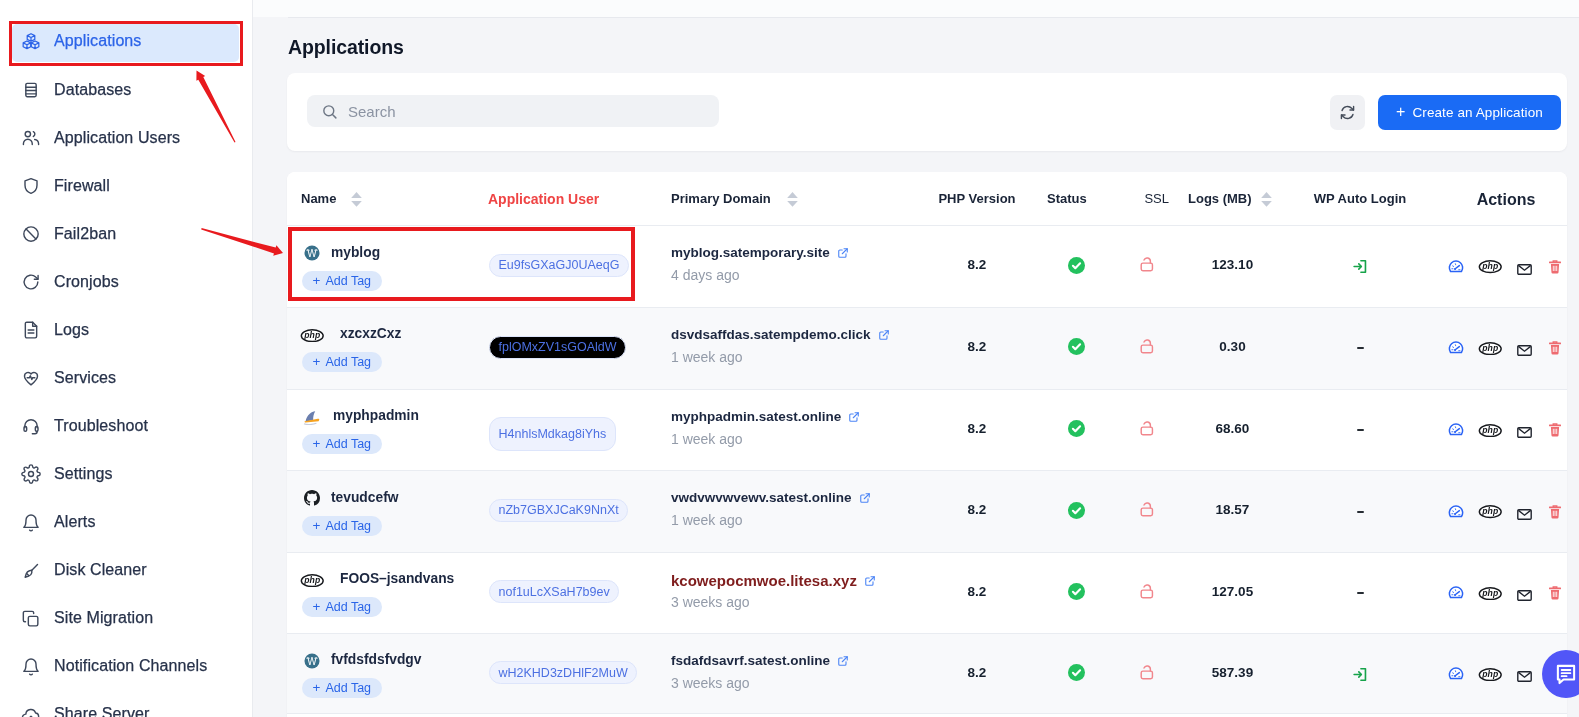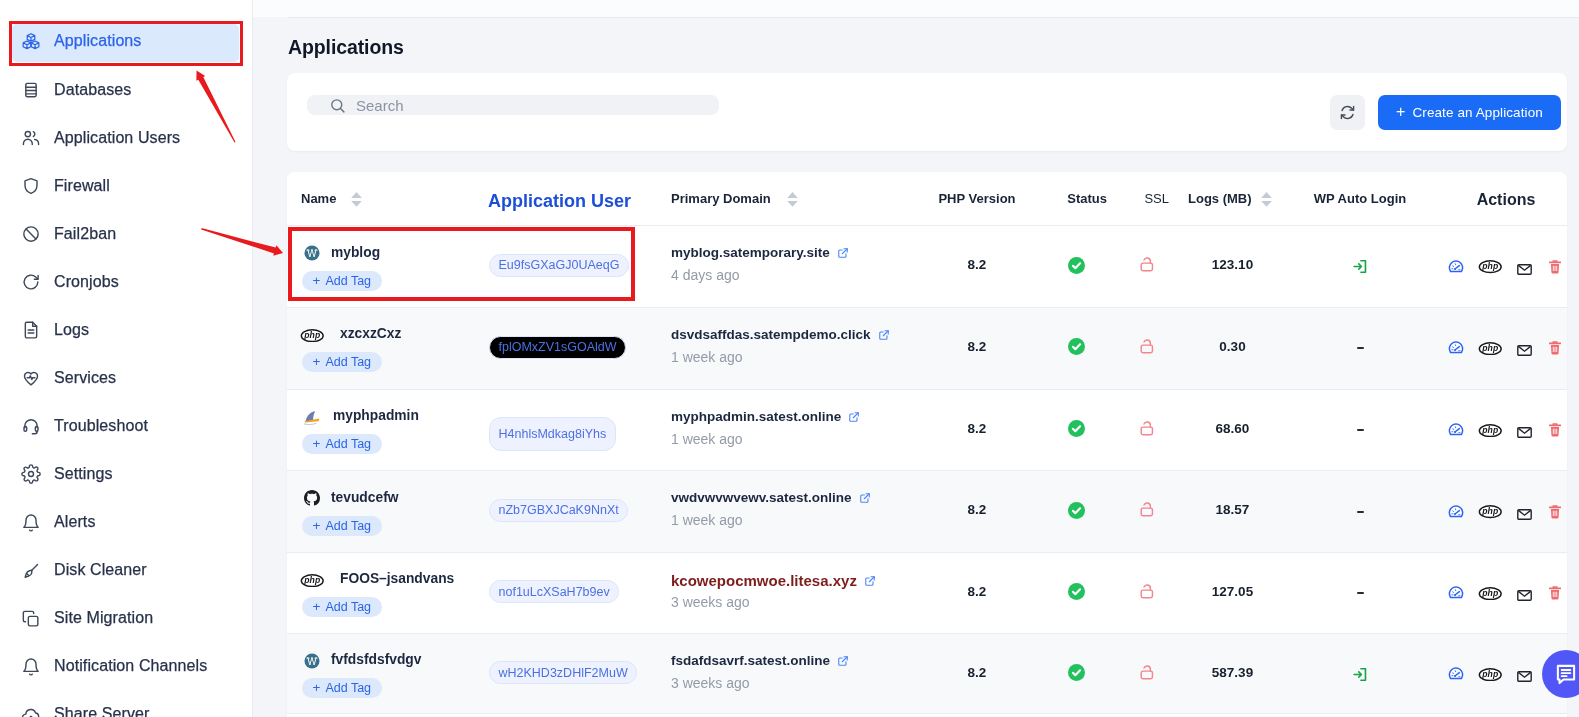--- a/index.html
+++ b/index.html
@@ -1,19 +1,19 @@
 <!DOCTYPE html>
 <html><head><meta charset="utf-8"><style>*{margin:0;padding:0;box-sizing:border-box}body{font-family:"Liberation Sans",sans-serif;background:#fff}#app{position:relative;width:1579px;height:717px;overflow:hidden;background:#f4f5f8}.abs{position:absolute}</style></head><body>
 <div id="app">
     <div class="abs" style="left:253px;top:0;width:1326px;height:717px;background:#f4f5f8"></div>
     <div class="abs" style="left:253px;top:0;width:1326px;height:17px;background:#fbfcfd"></div>
     <div class="abs" style="left:288px;top:17px;width:1291px;height:1px;background:#e7e9ee"></div>
     <div class="abs" style="left:288px;top:36px;font-size:19.5px;font-weight:700;color:#101828;letter-spacing:-0.1px">Applications</div>
     <div class="abs" style="left:287px;top:73px;width:1280px;height:78px;background:#fff;border-radius:8px;box-shadow:0 1px 2px rgba(16,24,40,.05)">
-      <div class="abs" style="left:20px;top:22px;width:412px;height:20px;background:#f0f2f5;border-radius:8px;display:flex;align-items:center;padding-left:22px">
+      <div class="abs" style="left:20px;top:22px;width:412px;height:32px;background:#f0f2f5;border-radius:8px;display:flex;align-items:center;padding-left:14px">
         <svg width="17" height="17" viewBox="0 0 24 24" fill="none" stroke="#6d7684" stroke-width="2">
           <circle cx="11" cy="11" r="7"></circle>
           <line x1="16.2" y1="16.2" x2="21" y2="21" stroke-linecap="round"></line>
         </svg>
         <span style="margin-left:10px;font-size:15px;color:#8b93a2">Search</span>
       </div>
       <div class="abs" style="left:1043px;top:22px;width:35px;height:35px;background:#f0f1f4;border-radius:7px;display:flex;align-items:center;justify-content:center">
         <svg width="17" height="17" viewBox="0 0 24 24" fill="none" stroke="#444c59" stroke-width="2" stroke-linecap="round" stroke-linejoin="round">
           <path d="M4.3 9.2a8 8 0 0 1 13.6-3.1L20.4 8.5"></path>
           <polyline points="20.6 3.4 20.6 8.5 15.5 8.5"></polyline>
@@ -26,28 +26,28 @@
         <span style="font-size:13.5px;font-weight:500;letter-spacing:0.1px">Create an Application</span>
       </div>
     </div>
     <div class="abs" style="left:287px;top:172px;width:1280px;height:545px;background:#fff;border-radius:8px 8px 0 0;box-shadow:0 1px 2px rgba(16,24,40,.05);overflow:hidden">
       <div class="abs" style="left:0;top:0;width:100%;height:54px;border-bottom:1px solid #e9ecf1;background:#fff"></div>
       <div class="abs" style="top:19px;font-size:13px;font-weight:700;color:#1a2437;left:14px">Name</div>
       <svg style="position:absolute;left:64px;top:19.5px" width="11" height="15" viewBox="0 0 11 15">
         <polygon points="5.5,0 10.8,5.9 0.2,5.9" fill="#c5cbd6"></polygon>
         <polygon points="0.2,8.9 10.8,8.9 5.5,14.8" fill="#c5cbd6"></polygon>
       </svg>
-      <div class="abs" style="top:19px;font-size:18px;font-weight:700;color:#1d4ed8;left:201px">Application User</div>
+      <div class="abs" style="top:19px;font-size:14px;font-weight:700;color:#ef4444;left:201px">Application User</div>
       <div class="abs" style="top:19px;font-size:13px;font-weight:700;color:#1a2437;left:384px">Primary Domain</div>
       <svg style="position:absolute;left:500px;top:19.5px" width="11" height="15" viewBox="0 0 11 15">
         <polygon points="5.5,0 10.8,5.9 0.2,5.9" fill="#c5cbd6"></polygon>
         <polygon points="0.2,8.9 10.8,8.9 5.5,14.8" fill="#c5cbd6"></polygon>
       </svg>
       <div class="abs" style="top:19px;font-size:13px;font-weight:700;color:#1a2437;left:647px;width:86px;text-align:center">PHP Version</div>
-      <div class="abs" style="top:19px;font-size:13px;font-weight:700;color:#1a2437;left:760px;width:60px;text-align:right">Status</div>
+      <div class="abs" style="top:19px;font-size:13px;font-weight:700;color:#1a2437;left:760px;width:60px;text-align:left">Status</div>
       <div class="abs" style="top:19px;font-size:13px;font-weight:400;color:#1a2437;left:838px;width:44px;text-align:right">SSL</div>
       <div class="abs" style="top:19px;font-size:13px;font-weight:700;color:#1a2437;left:901px">Logs (MB)</div>
       <svg style="position:absolute;left:974px;top:19.5px" width="11" height="15" viewBox="0 0 11 15">
         <polygon points="5.5,0 10.8,5.9 0.2,5.9" fill="#c5cbd6"></polygon>
         <polygon points="0.2,8.9 10.8,8.9 5.5,14.8" fill="#c5cbd6"></polygon>
       </svg>
       <div class="abs" style="top:19px;font-size:13px;font-weight:700;color:#1a2437;left:1024px;width:98px;text-align:center">WP Auto Login</div>
       <div class="abs" style="top:19px;font-size:16px;font-weight:700;color:#1a2437;left:1170px;width:98px;text-align:center">Actions</div>
       <div class="abs" style="left:0;top:54px;width:100%;height:81.5px;background:#fff;border-bottom:1px solid #e9ecf1">
         <div class="abs" style="left:17.0px;top:19px"><svg width="16" height="16" viewBox="0 0 20 20">

